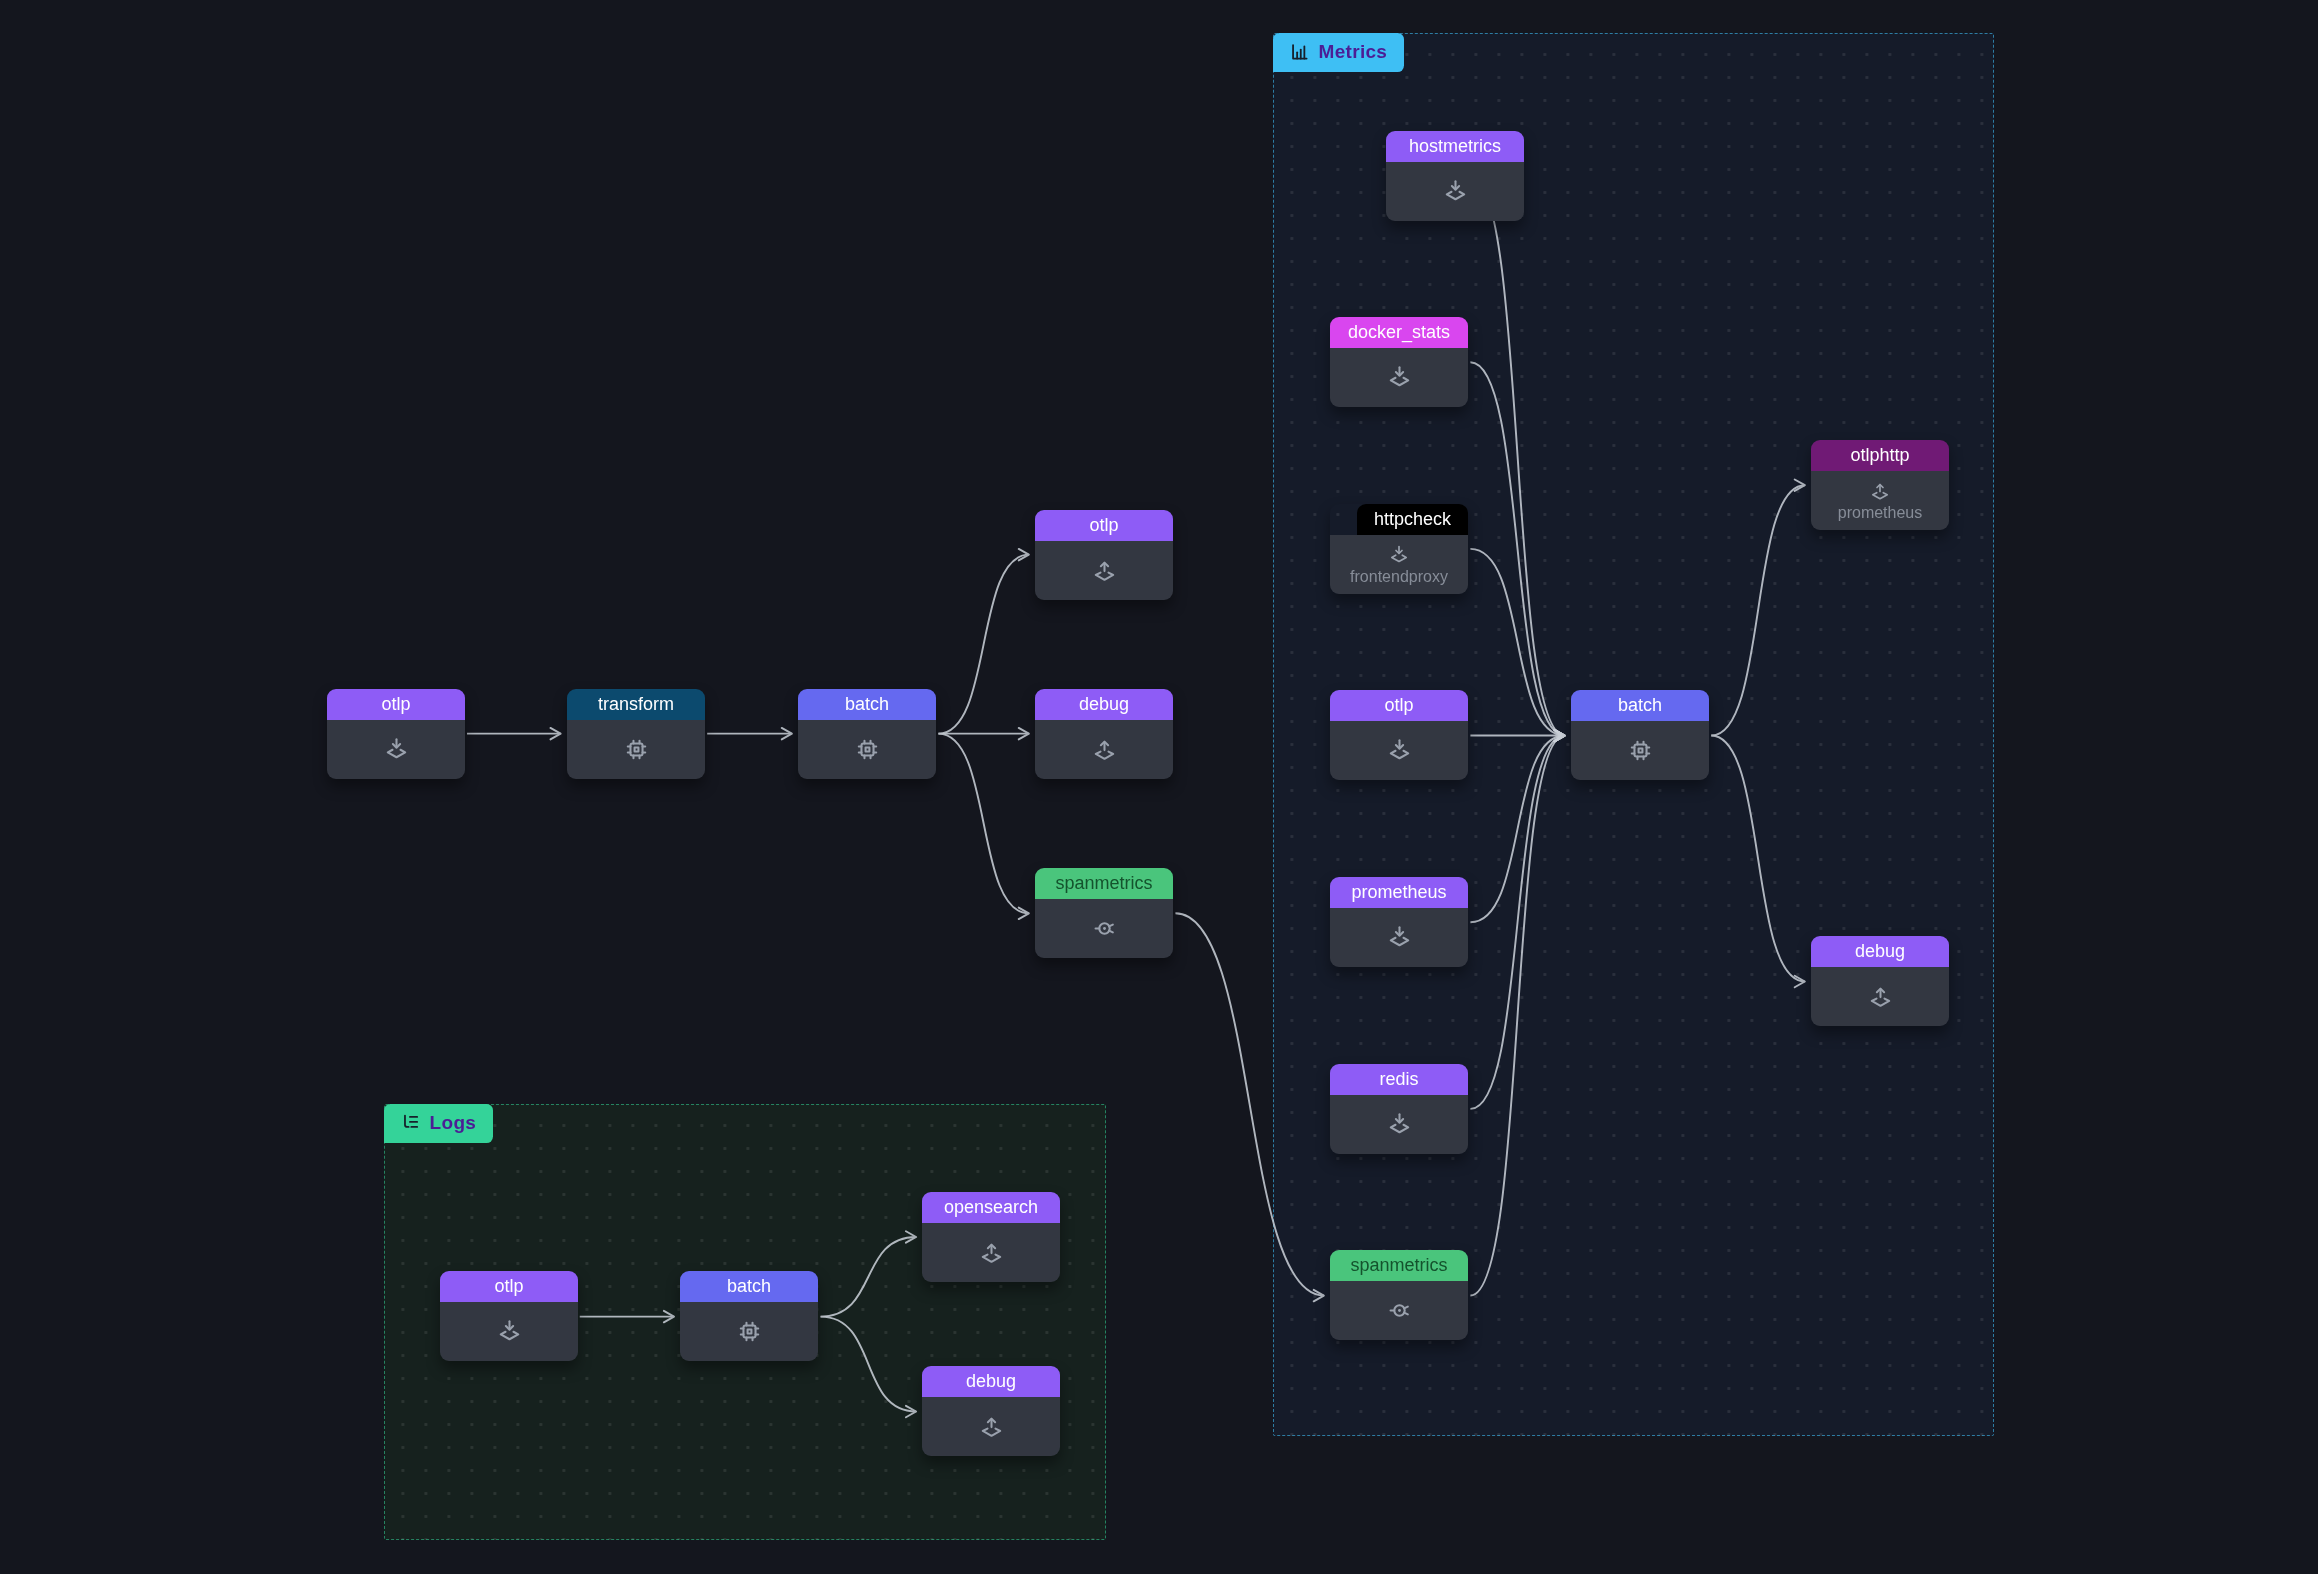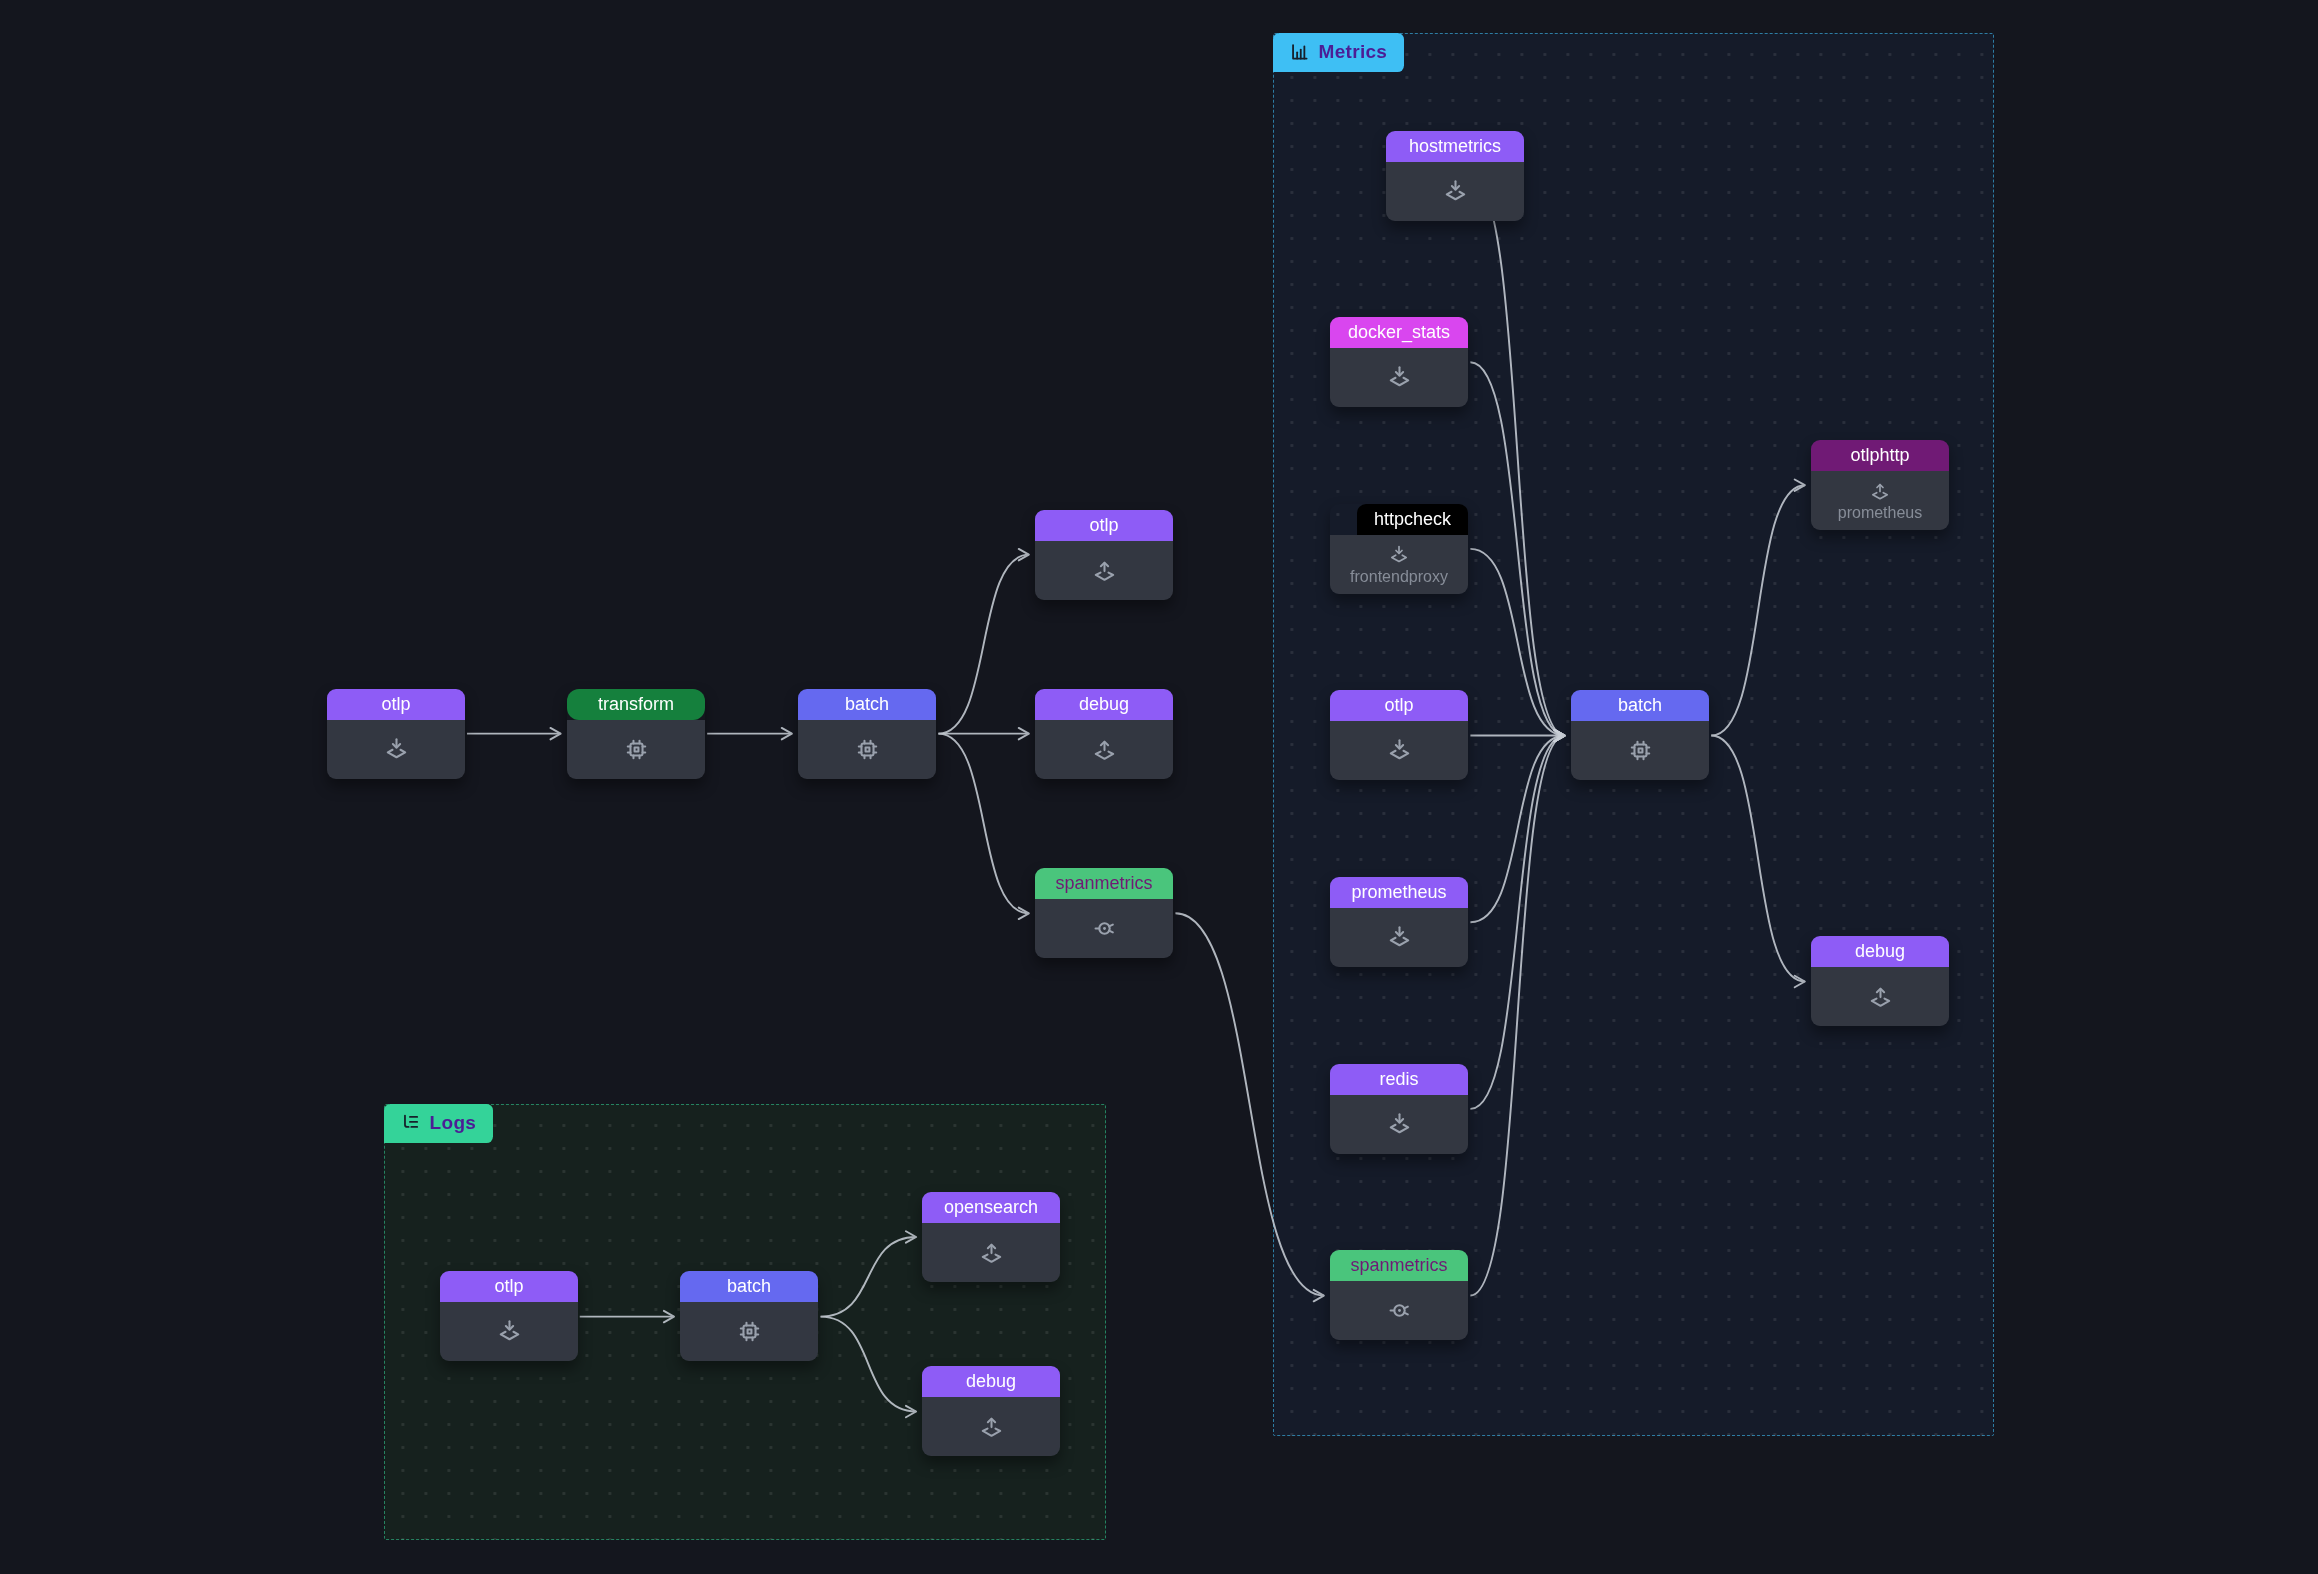--- a/index.html
+++ b/index.html
@@ -12,21 +12,21 @@
     height:39px;padding:0 16.6px;border-radius:6.4px;border-bottom-left-radius:0;z-index:3;}
   .badge-label{font-size:19px;font-weight:700;color:#4c1d95;letter-spacing:0.3px;}
   .badge-icon{display:inline-flex;width:21.7px;height:21.7px;}
   .badge-icon svg{width:21.7px;height:21.7px;stroke:#17202b;fill:none;stroke-width:2;stroke-linecap:round;stroke-linejoin:round;}
   #edges{position:absolute;left:0;top:0;z-index:1;pointer-events:none;}
   #nodes-layer{position:absolute;left:0;top:0;width:100%;height:100%;z-index:2;}
   .node{position:absolute;width:138px;height:90px;border-radius:9px;
     box-shadow:0 7.6px 14px rgba(0,0,0,0.38);}
   .node-header{height:31px;border-radius:9px 9px 0 0;display:flex;align-items:center;justify-content:center;}
   .node-label{font-size:18px;font-weight:500;color:#ffffff;}
-  .node-header.dark-text .node-label{color:#701a75;}
+  .node-header.dark-text .node-label{color:#14532d;}
   .node-body{height:59px;background:#333741;border-radius:0 0 9px 9px;
     display:flex;flex-direction:column;align-items:center;justify-content:center;gap:1.3px;}
   .node-icon{display:inline-flex;width:29px;height:29px;}
   .node-icon svg{width:29px;height:29px;stroke:#9aa1ad;fill:none;stroke-width:1.7;stroke-linecap:round;stroke-linejoin:round;}
   .node.has-sub .node-icon, .node.has-sub .node-icon svg{width:24px;height:24px;}
   .node-sublabel{font-size:16px;color:#878d98;line-height:1.1;}
   .node-sublabel:empty{display:none;}
 </style>
 </head>
 <body>
@@ -99,21 +99,21 @@
           <span class="node-icon">
             <svg viewBox="0 0 24 24">
               <path d="M12 3.5 V10"></path>
               <path d="M9 7.5 L12 10.5 L15 7.5"></path>
               <path d="M8.7 12.2 L4.8 14.4 L12 18.4 L19.2 14.4 L15.3 12.2"></path>
             </svg>
           </span>
         </div>
       </div>
       <div class="node" style="left: 567px; top: 689px;">
-        <div class="node-header" style="background: #15803d; border-radius: 12px;">
+        <div class="node-header" style="background: #0c4a6e;">
           <span class="node-label">transform</span>
         </div>
         <div class="node-body">
           <span class="node-icon">
             <svg viewBox="0 0 24 24">
               <rect x="7" y="7" width="10" height="10" rx="1.6"></rect>
               <rect x="10.4" y="10.4" width="3.2" height="3.2"></rect>
               <path d="M9.5 7 V4.8"></path>
               <path d="M14.5 7 V4.8"></path>
               <path d="M9.5 19.2 V17"></path>

